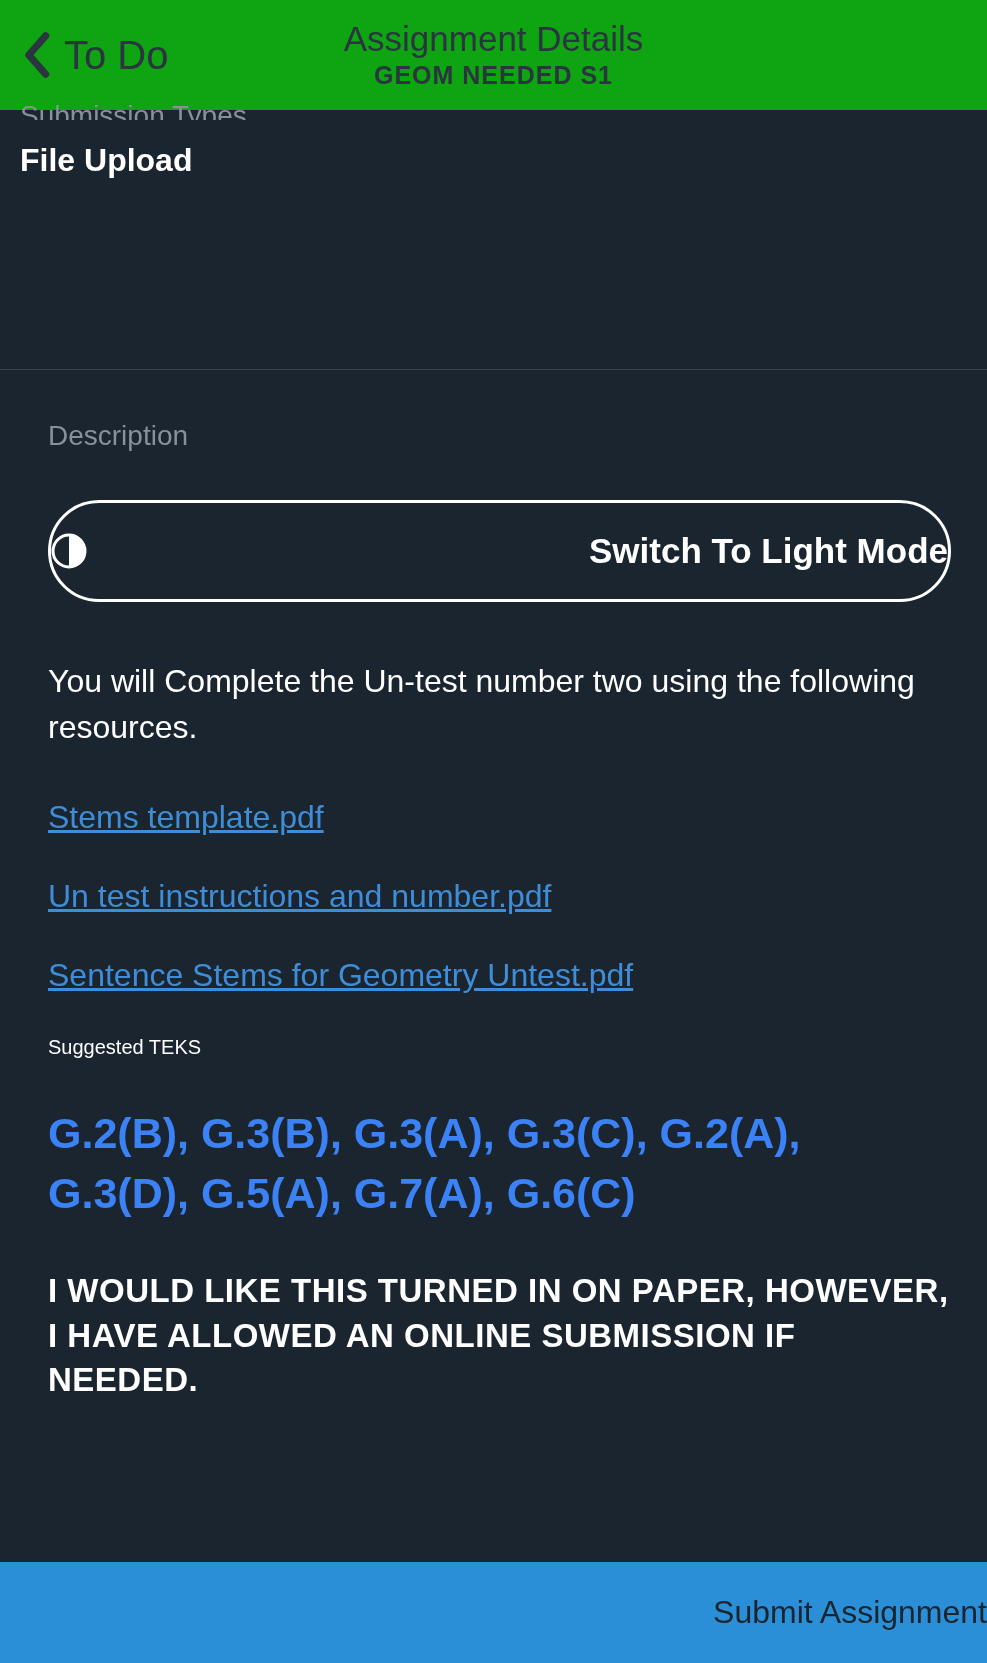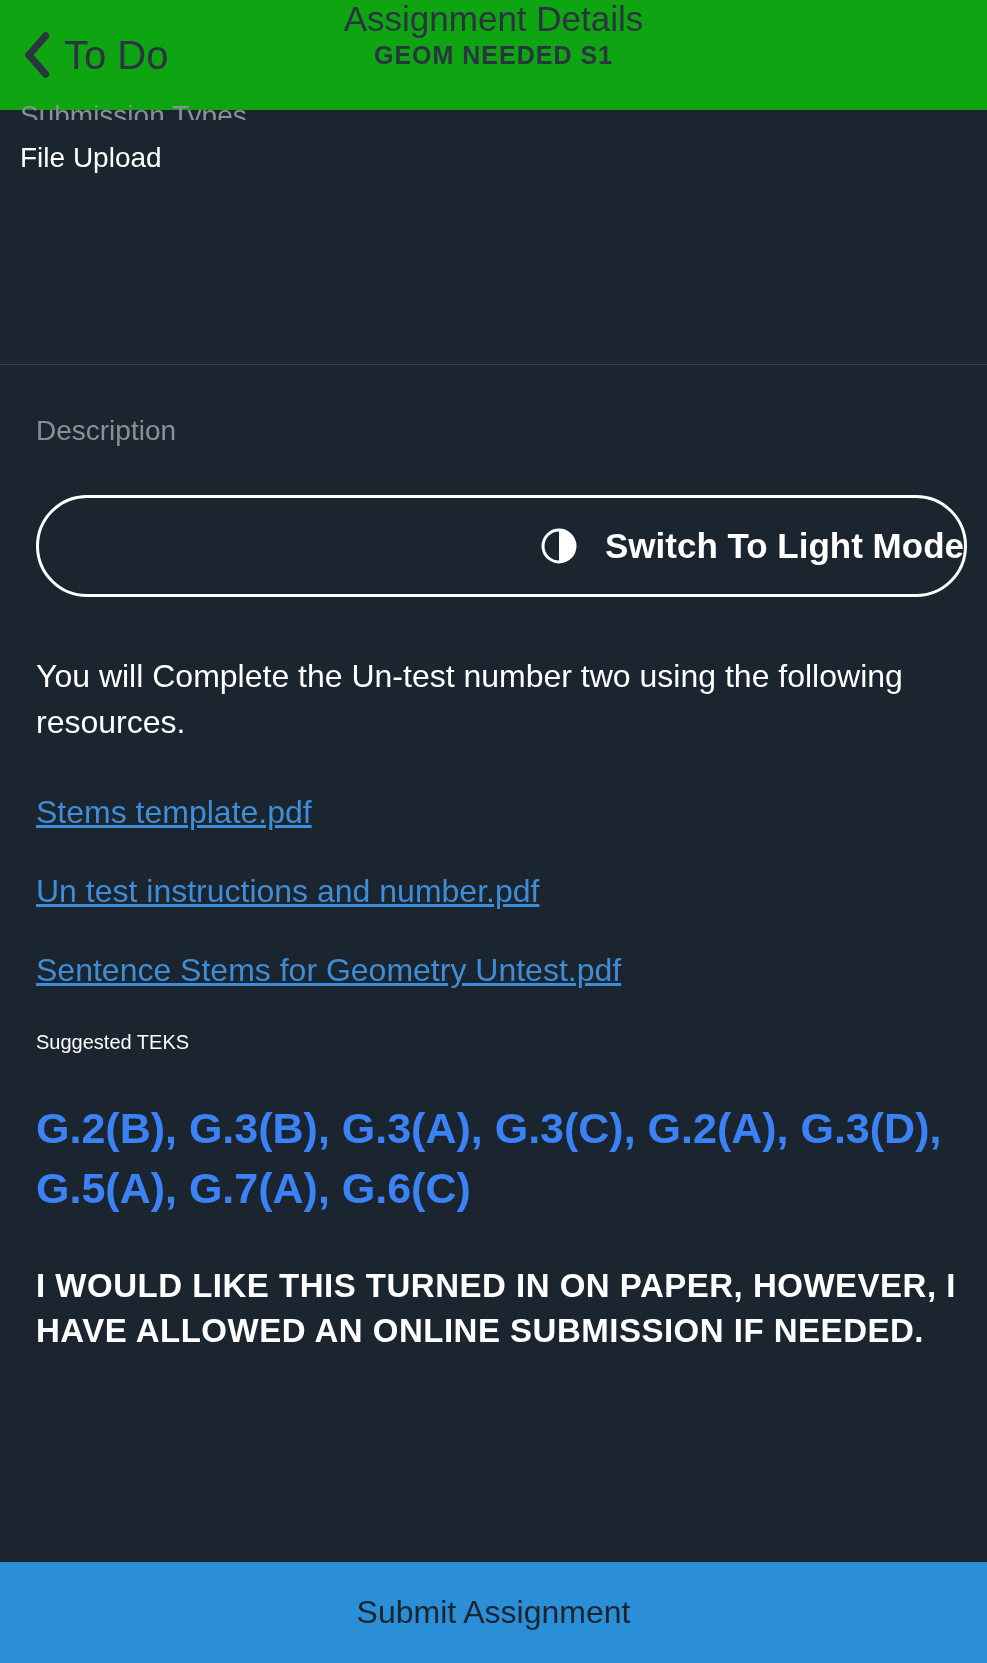--- a/index.html
+++ b/index.html
@@ -12,20 +12,21 @@
     background: #1a2530;
     width: 987px;
     height: 1663px;
     overflow: hidden;
     position: relative;
   }
   .header {
     background: #0fa512;
     height: 110px;
     display: flex;
+    align-items: center;
     position: relative;
     padding: 0 20px;
   }
   .back-button {
     display: flex;
     align-items: center;
     color: #2a3540;
     font-size: 40px;
     font-weight: 500;
     gap: 12px;
@@ -64,37 +65,38 @@
     color: #8a9098;
     font-size: 28px;
     margin-top: 0;
     position: relative;
     top: -10px;
     height: 20px;
     overflow: hidden;
   }
   .submission-value {
     color: #ffffff;
-    font-size: 28px;
-    font-weight: 400;
+    font-size: 32px;
+    font-weight: 700;
     margin-top: 12px;
   }
   .section-description {
-    padding: 50px 20px 40px 36px;
+    padding: 50px 36px 40px 36px;
+    margin-left: 12px;
   }
   .description-label {
     color: #8a9098;
     font-size: 28px;
     font-weight: 400;
     margin-bottom: 48px;
   }
   .mode-button {
     display: flex;
     align-items: center;
-    justify-content: flex-end;
+    justify-content: space-between;
     gap: 28px;
     width: 100%;
     border: 3px solid #ffffff;
     border-radius: 60px;
     padding: 28px 0;
     background: transparent;
     color: #ffffff;
     font-size: 35px;
     font-weight: 700;
     margin-bottom: 56px;
@@ -142,21 +144,21 @@
   }
   .submit-bar {
     position: absolute;
     bottom: 0;
     left: 0;
     right: 0;
     background: #2a8fd6;
     color: #1a2530;
     font-size: 32px;
     font-weight: 500;
-    text-align: center;
+    text-align: right;
     padding: 32px 0;
     width: 987px;
   }
   .whitespace-filler {
     height: 150px;
   }
 </style>
 </head>
 <body>
 

